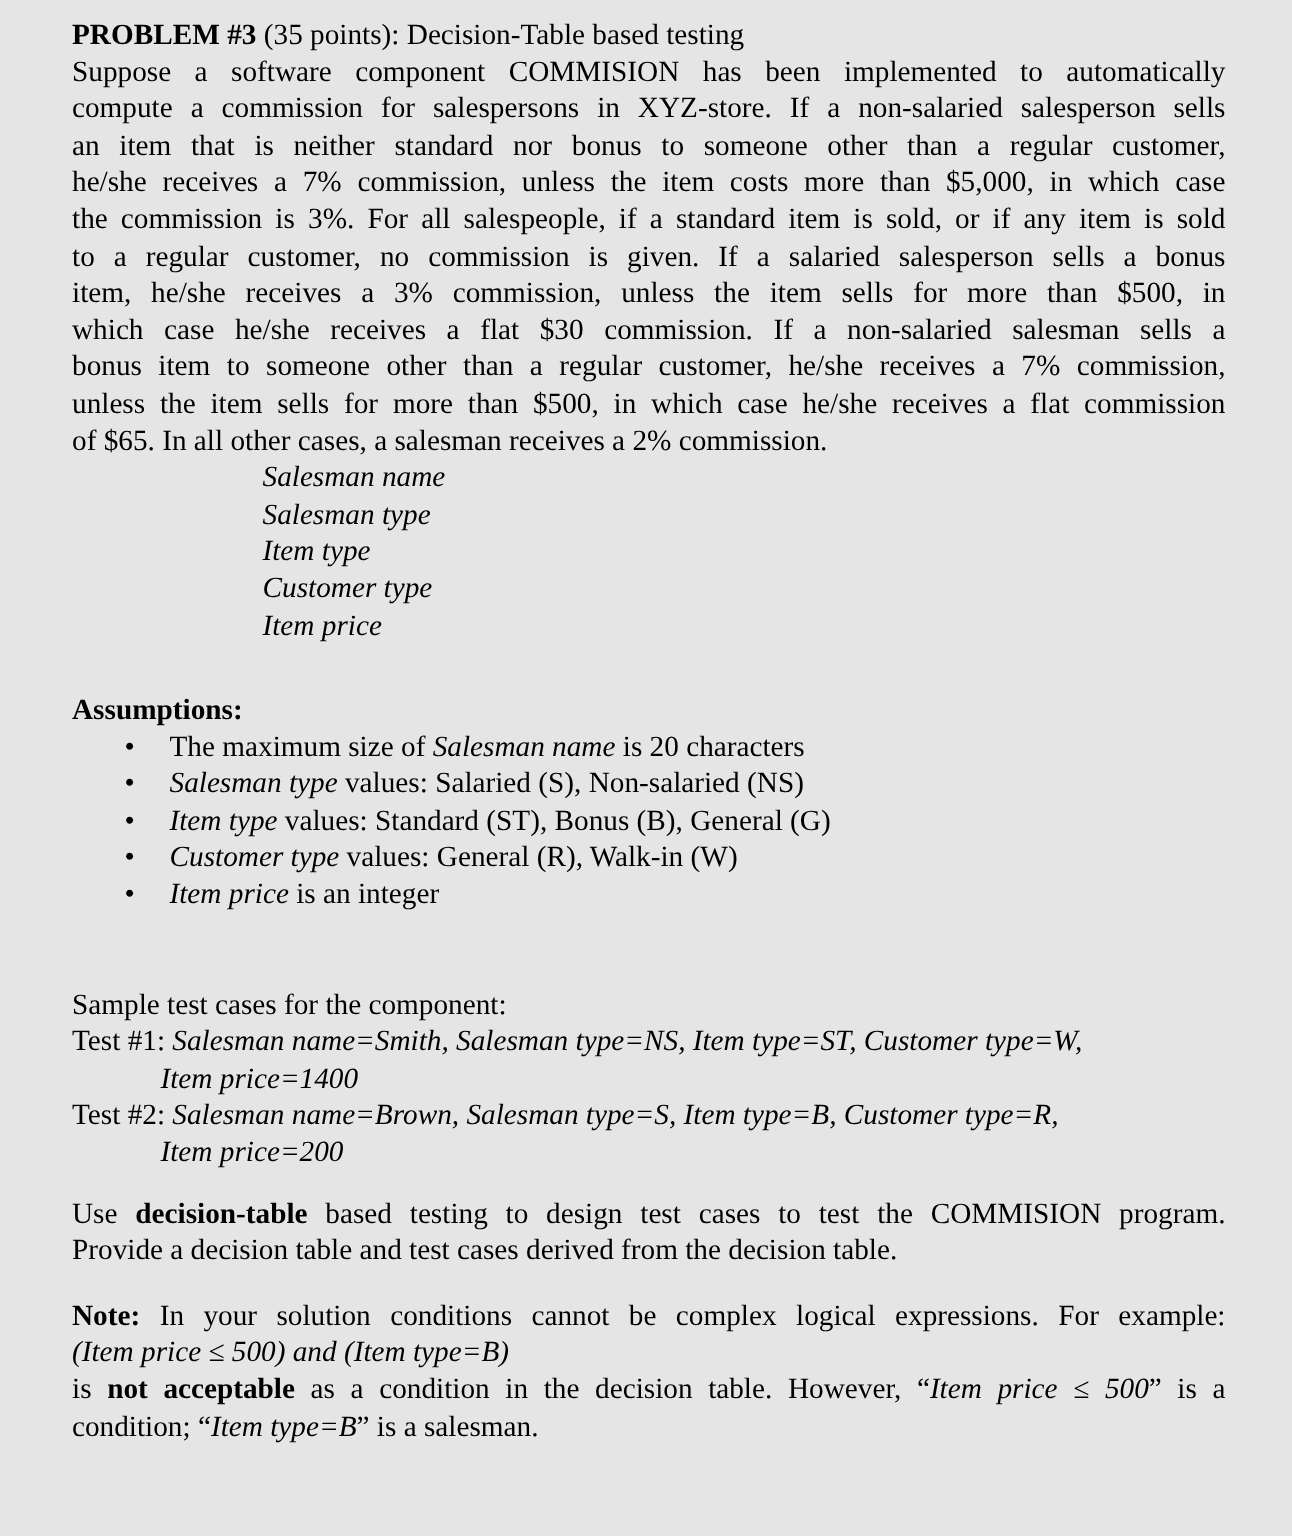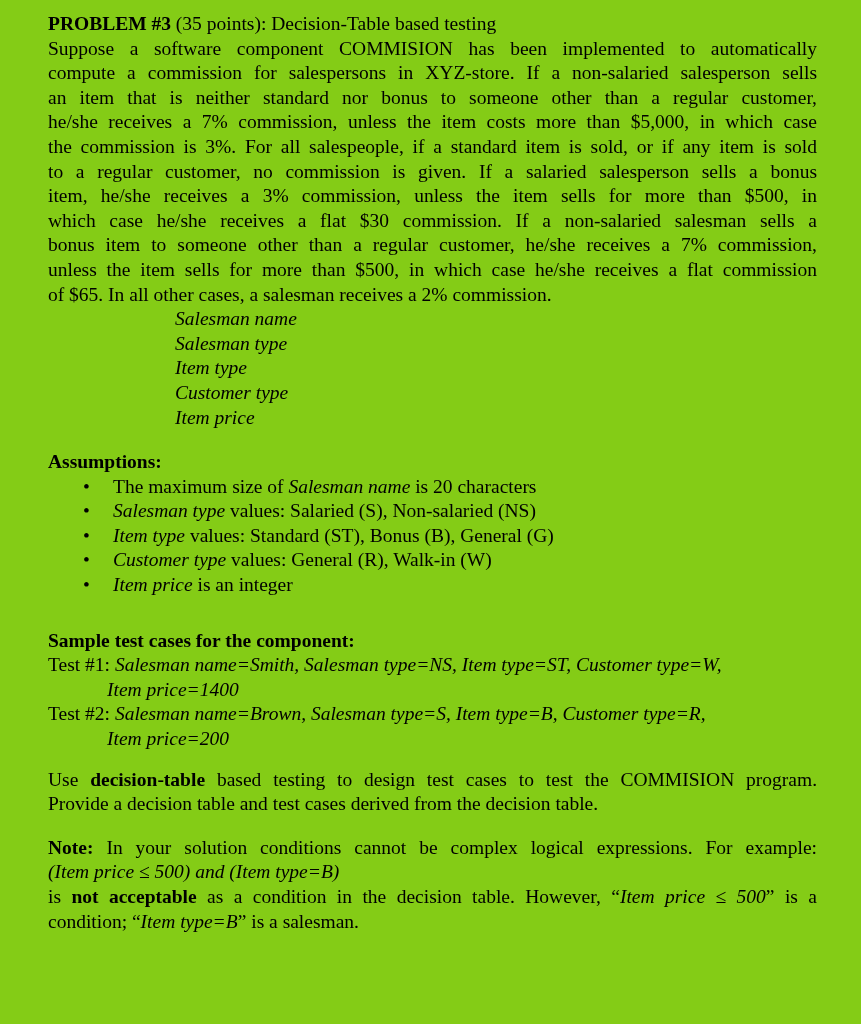--- a/index.html
+++ b/index.html
@@ -1,38 +1,38 @@
 <!DOCTYPE html>
 <html><head>
 <meta charset="utf-8">
 <style>
   * { margin: 0; padding: 0; box-sizing: border-box; }
   html, body { background: #ffffff; }
   .page {
     position: relative;
     width: 861px;
     height: 1024px;
-    background: #84cc16;
+    background: #e5e5e5;
     color: #000000;
     font-family: "Liberation Serif", "DejaVu Serif", serif;
     font-size: 19.5px;
     line-height: 24.6px;
     padding: 12px 44px 8px 48px;
     overflow: hidden;
   }
   .line { min-height: 24.6px; }
   .b { font-weight: bold; }
   .i { font-style: italic; }
   .j { text-align: justify; text-align-last: justify; }
   .center { text-align: left; }
   .input-item { padding-left: 127px; font-style: italic; }
   .bullet { position: relative; padding-left: 65px; }
   .bullet::before { content: "\2022"; position: absolute; left: 35px; top: 0; }
-  .assumptions-h { margin-top: 20px; font-weight: bold; }
-  .sample-h { margin-top: 31px; font-weight: bold; }
+  .assumptions-h { margin-top: 32px; font-weight: bold; }
+  .sample-h { margin-top: 49px; font-weight: normal; }
   .cont { padding-left: 59px; font-style: italic; }
   .task { margin-top: 16px; }
   .note { margin-top: 19px; }
 </style>
 </head>
 <body>
 
 <div class="page">
 
   <div class="line"><span class="b">PROBLEM #3</span><span> (35 points): Decision-Table based testing</span></div>

